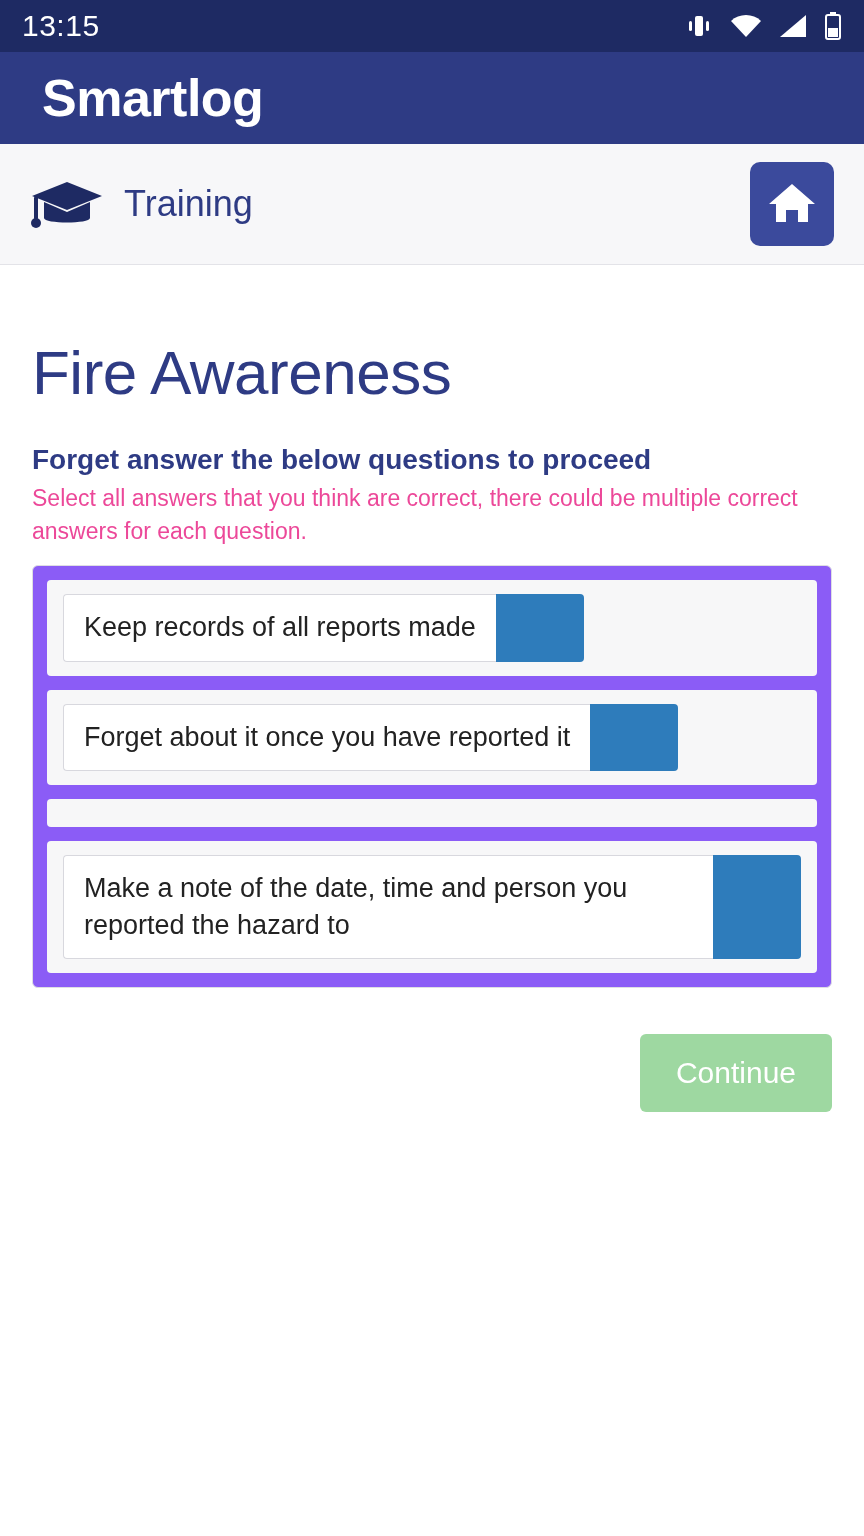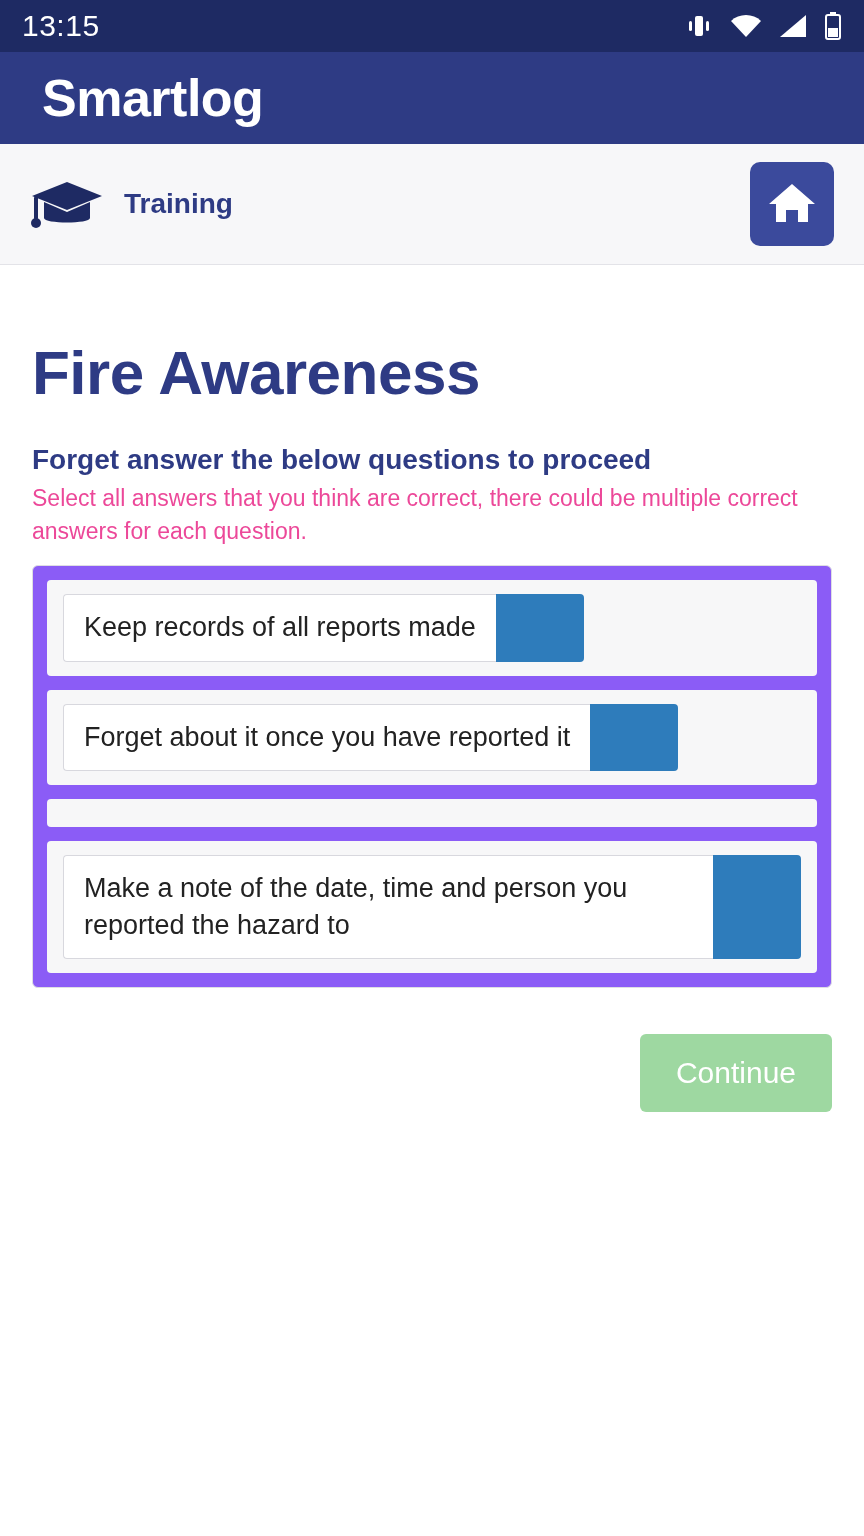--- a/index.html
+++ b/index.html
@@ -53,22 +53,22 @@
     background: #f7f7f9;
     border-bottom: 1px solid #e3e3e8;
     display: flex;
     align-items: center;
     padding: 0 28px;
     position: relative;
   }
   .cap-icon { width: 78px; height: 56px; flex: none; }
   .sub-title {
     color: #2e3b84;
-    font-size: 28px;
-    font-weight: bold;
+    font-size: 36px;
+    font-weight: normal;
     margin-left: 18px;
   }
   .home-button {
     position: absolute;
     right: 30px;
     top: 50%;
     transform: translateY(-50%);
     width: 84px;
     height: 84px;
     background: #3b4a9c;
@@ -106,21 +106,21 @@
   .progress-fill {
     height: 100%;
     background: #2e7cbb;
     width: 28%;
   }
 
   .page-title {
     margin-top: 72px;
     font-size: 62px;
     color: #2e3b84;
-    font-weight: bold;
+    font-weight: normal;
     letter-spacing: -0.5px;
   }
   .lead {
     margin-top: 36px;
     font-size: 28px;
     font-weight: bold;
     color: #2e3b84;
   }
   .instructions {
     margin-top: 6px;

